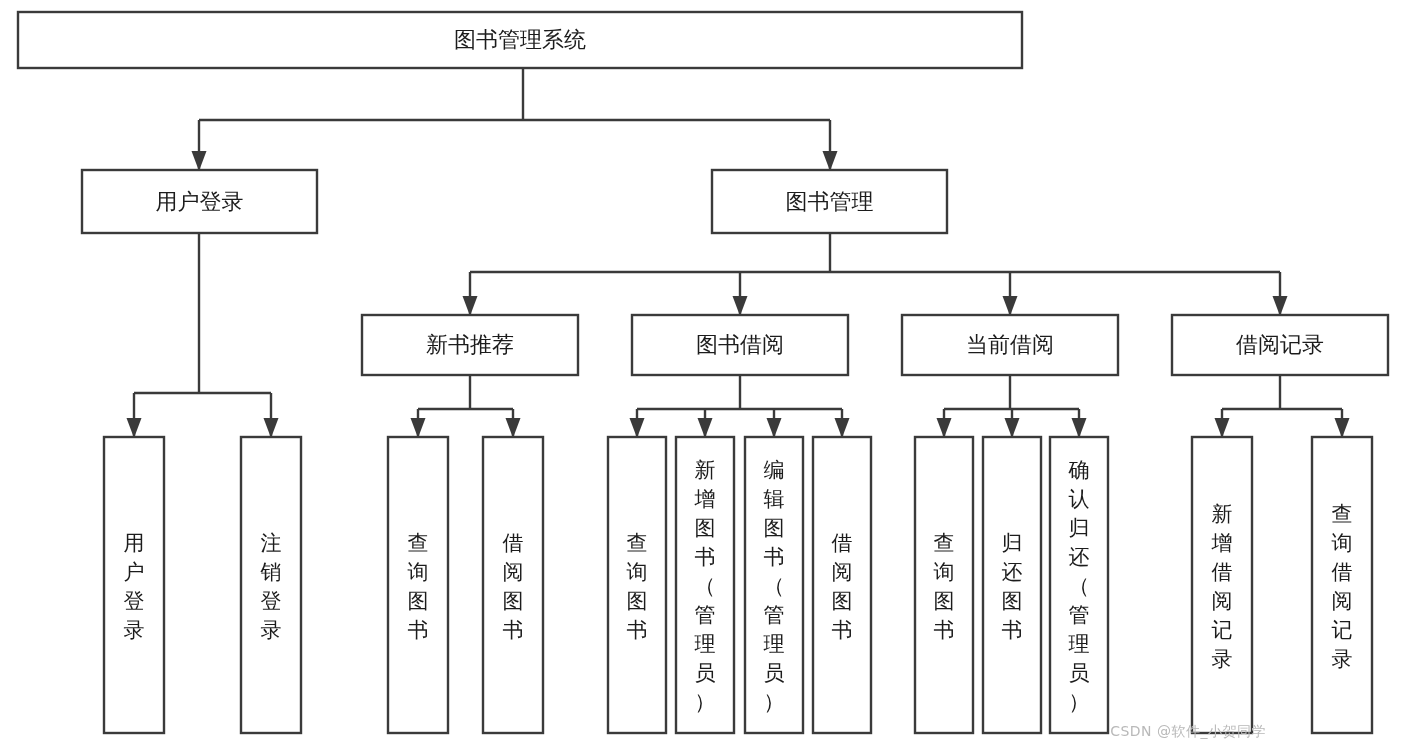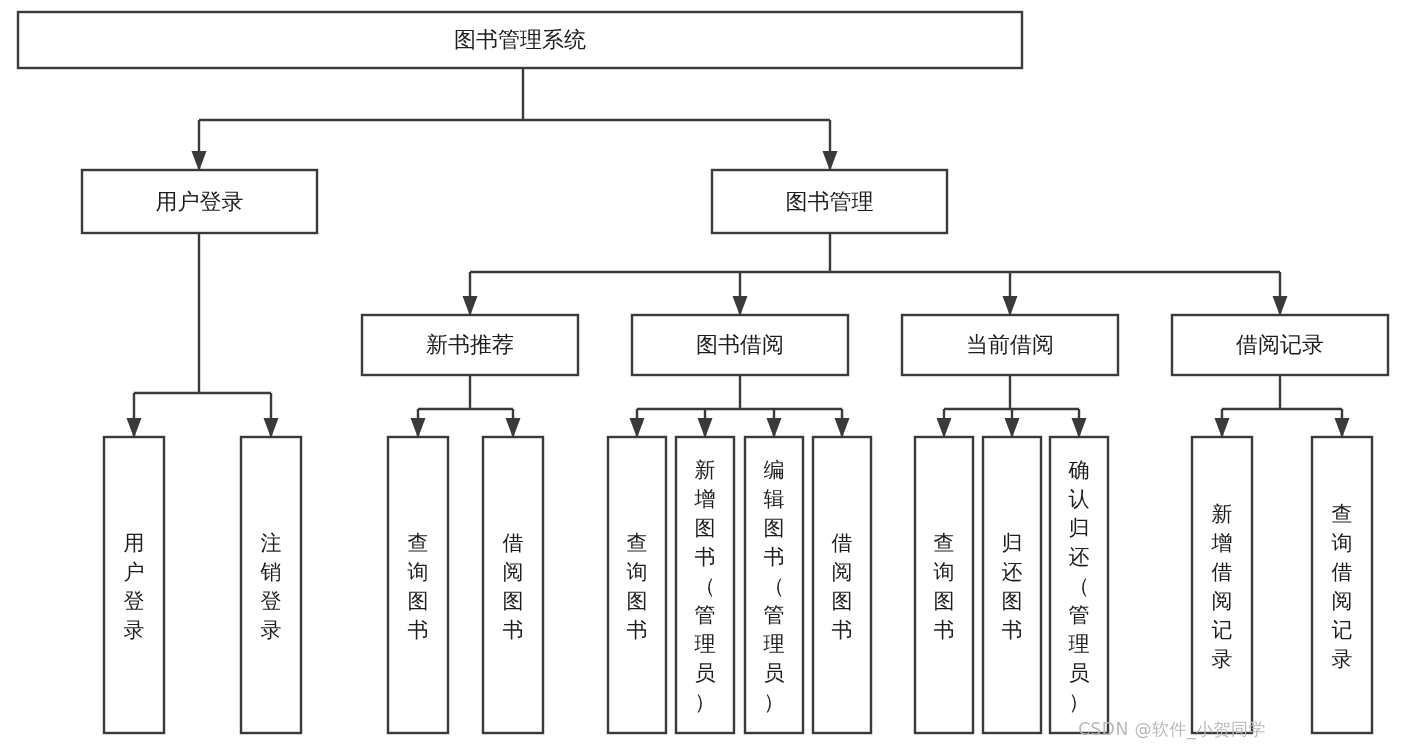--- a/index.html
+++ b/index.html
@@ -54,21 +54,21 @@
     font-family: "DejaVu Sans", "Liberation Sans", sans-serif;
     font-size: 21px;
     fill: #1c1c1c;
     text-anchor: middle;
   }
   .watermark-text {
     position: absolute;
     right: 10px;
     bottom: 6px;
     font-family: "DejaVu Sans", "Liberation Sans", sans-serif;
-    font-size: 17px;
+    font-size: 14px;
     color: #b9b9b9;
     white-space: nowrap;
     user-select: none;
     letter-spacing: 0.5px;
   }
 </style>
 </head>
 <body>
 
 <div id="diagram-root">

